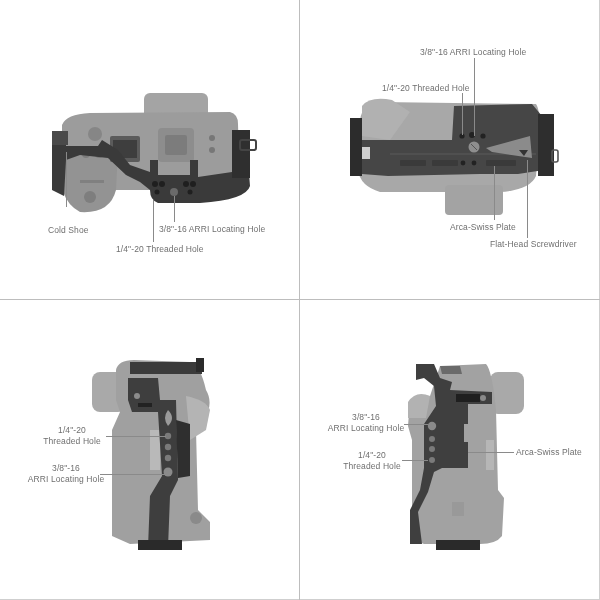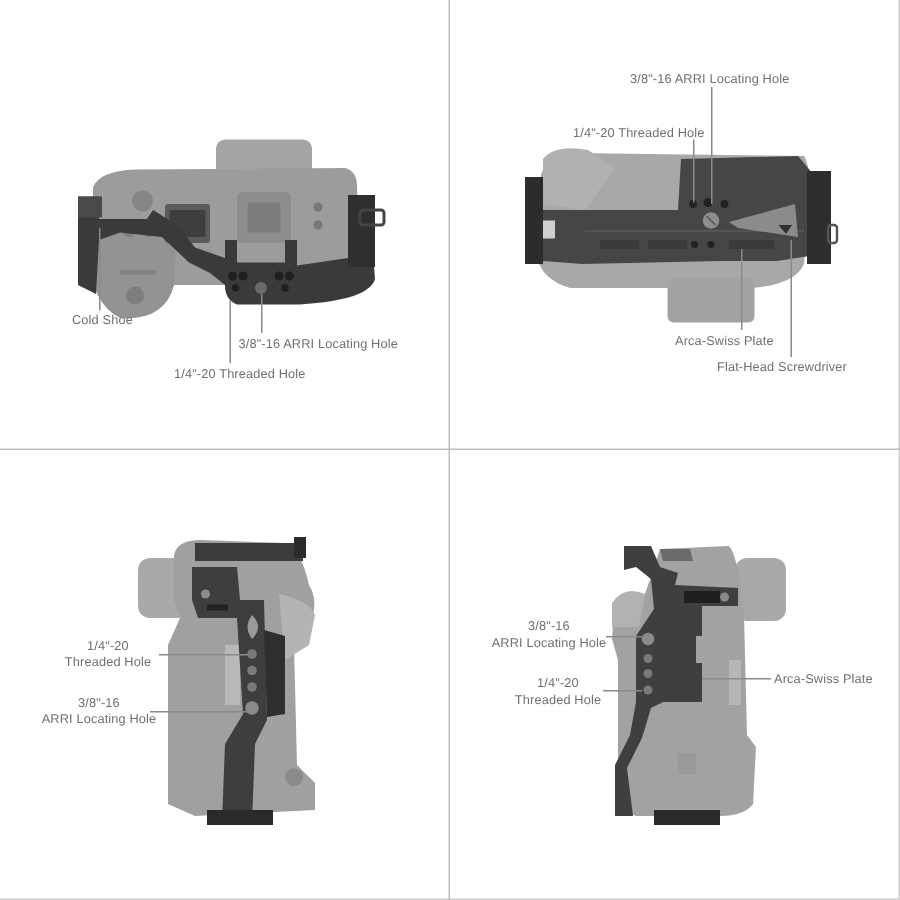--- a/index.html
+++ b/index.html
@@ -50,21 +50,21 @@
         <circle cx="155" cy="184" r="3"></circle>
           <circle cx="162" cy="184" r="3"></circle>
         <circle cx="186" cy="184" r="3"></circle>
           <circle cx="193" cy="184" r="3"></circle>
         <circle cx="157" cy="192" r="2.5"></circle>
           <circle cx="190" cy="192" r="2.5"></circle>
       </g>
       <circle cx="174" cy="192" r="4" fill="#6a6a6a"></circle>
     </svg>
     <div class="leader" style="left:66px;top:152px;width:1px;height:55px;"></div>
-    <div class="label" style="left:48px;top:208px;">Cold Shoe</div>
+    <div class="label" style="left:48px;top:225px;">Cold Shoe</div>
     <div class="leader" style="left:174px;top:196px;width:1px;height:26px;"></div>
     <div class="label" style="left:159px;top:224px;">3/8"-16 ARRI Locating Hole</div>
     <div class="leader" style="left:153px;top:200px;width:1px;height:42px;"></div>
     <div class="label" style="left:116px;top:244px;">1/4"-20 Threaded Hole</div>
   </div>
 
   <div class="panel" style="left:300px;top:0;">
     <svg class="illus" viewBox="0 0 300 300">
 
       <path d="M60 120 Q62 104 80 102 L236 104 Q240 110 240 130 L236 176 Q230 190 200 192 L80 192 Q60 186 58 170 Z" fill="#a8a8a8"></path>
@@ -94,21 +94,21 @@
       <path d="M186 148 L230 136 L232 158 L192 152 Z" fill="#8b8b8b"></path>
       <path d="M219 150 L228 150 L224 156 Z" fill="#333"></path>
     </svg>
     <div class="label" style="left:120px;top:47px;">3/8"-16 ARRI Locating Hole</div>
     <div class="leader" style="left:174px;top:58px;width:1px;height:78px;"></div>
     <div class="label" style="left:82px;top:83px;">1/4"-20 Threaded Hole</div>
     <div class="leader" style="left:162px;top:93px;width:1px;height:42px;"></div>
     <div class="leader" style="left:194px;top:166px;width:1px;height:54px;"></div>
     <div class="label" style="left:150px;top:222px;">Arca-Swiss Plate</div>
     <div class="leader" style="left:227px;top:160px;width:1px;height:78px;"></div>
-    <div class="label" style="left:178px;top:239px;">Flat-Head Screwdriver</div>
+    <div class="label" style="left:190px;top:239px;">Flat-Head Screwdriver</div>
   </div>
 
   <div class="panel" style="left:0;top:300px;">
     <svg class="illus" viewBox="0 0 300 300">
 
       <rect x="92" y="72" width="34" height="40" rx="8" fill="#a9a9a9"></rect>
       <path d="M116 70 Q118 60 134 60 L190 62 Q200 64 206 90 Q212 100 208 112 L196 130 L198 210 L210 222 L210 240 L130 244 L112 236 L112 130 L120 112 L116 100 Z" fill="#a0a0a0"></path>
       <path d="M186 96 Q206 100 210 110 L206 130 L190 140 Z" fill="#b4b4b4"></path>
       <rect x="150" y="130" width="10" height="40" fill="#b9b9b9"></rect>
       <circle cx="196" cy="218" r="6" fill="#8a8a8a"></circle>

